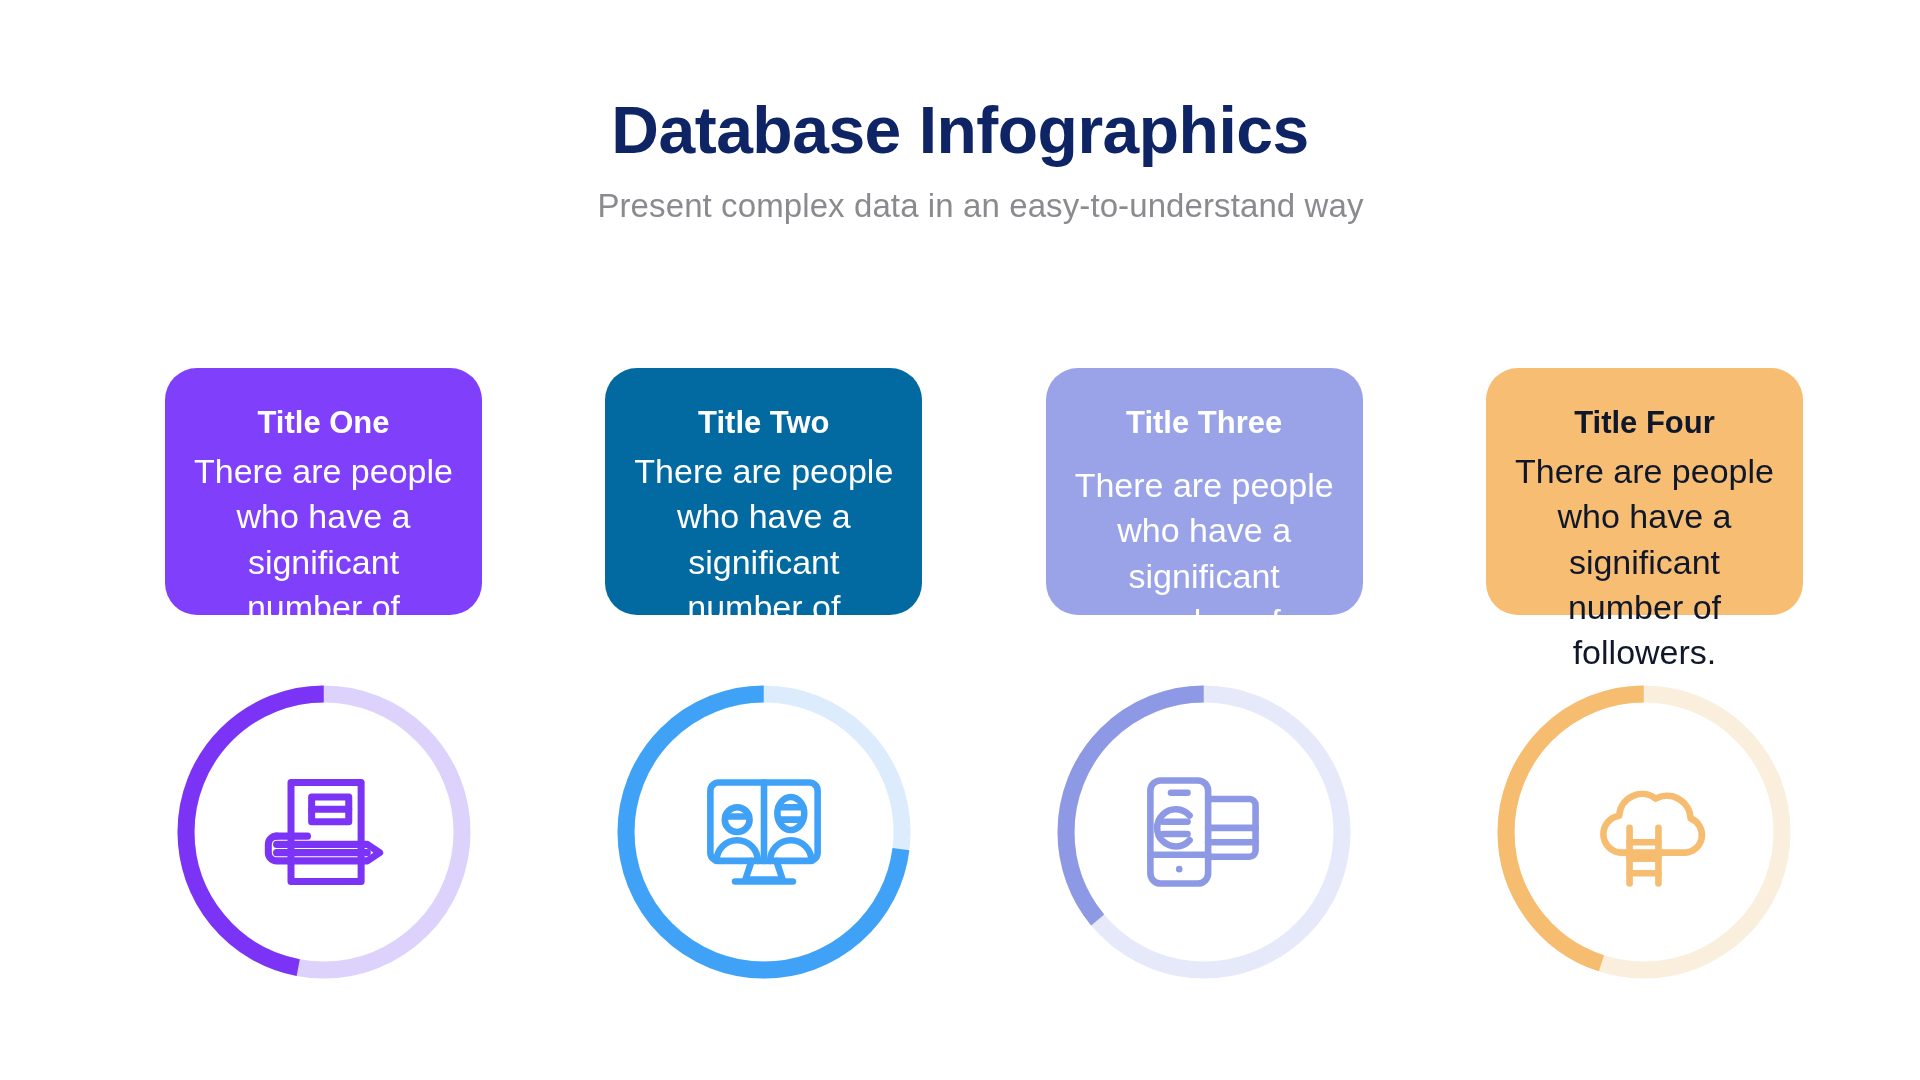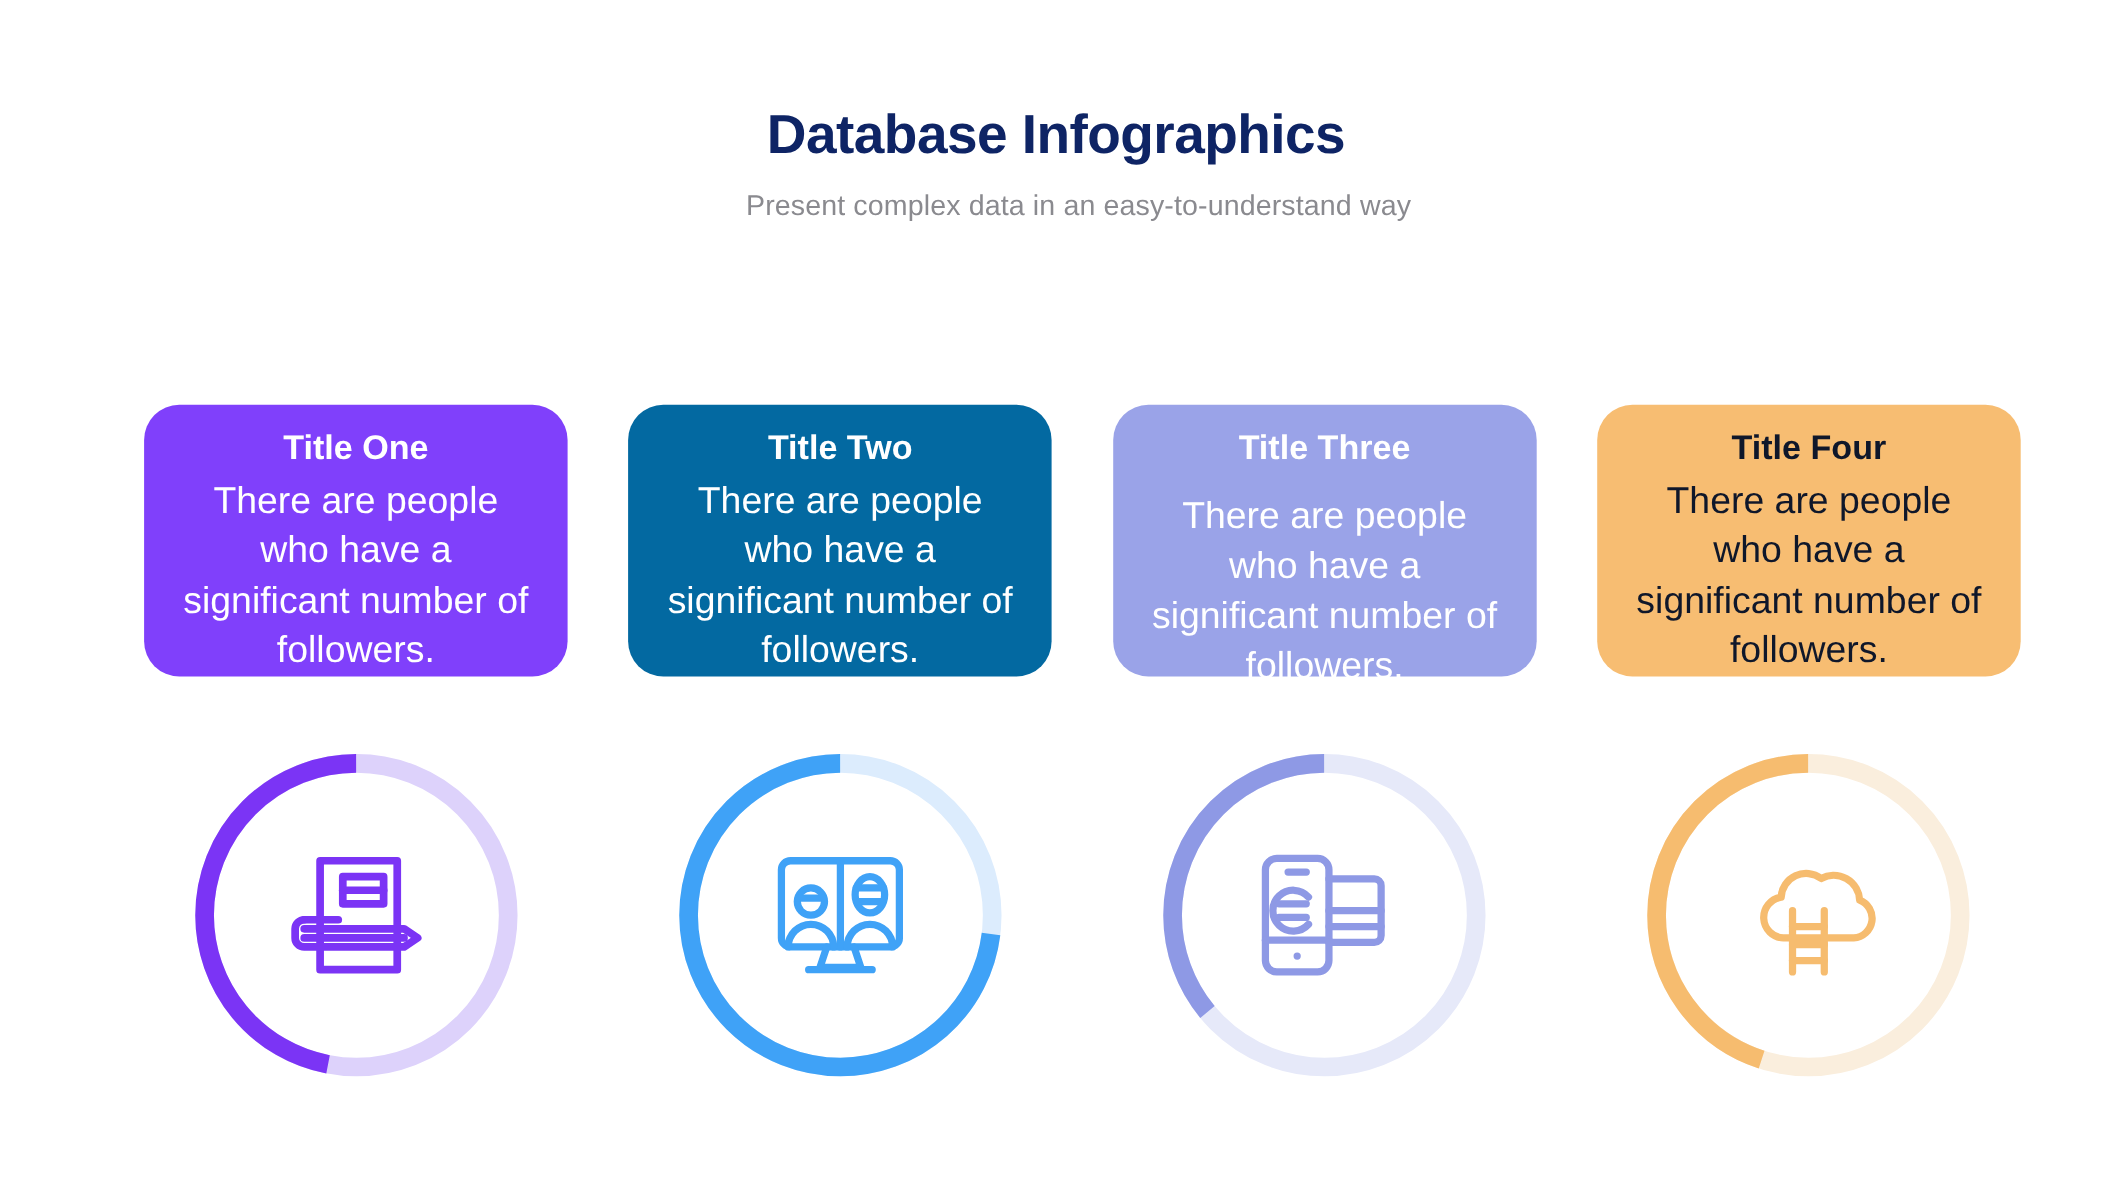--- a/index.html
+++ b/index.html
@@ -24,31 +24,31 @@
 
   
   .header {
     position: absolute;
     top: 96px;
     left: 0;
     width: 1920px;
     text-align: center;
   }
   .title {
-    font-size: 50px;
+    font-size: 66px;
     font-weight: 700;
     color: #0e2465;
     letter-spacing: -0.5px;
     line-height: 1.05;
     margin: 0;
     font-family: "Liberation Sans", sans-serif;
   }
   .subtitle {
     margin: 22px 0 0 0;
-    font-size: 26px;
+    font-size: 33px;
     font-weight: 400;
     color: #8a8a8f;
     letter-spacing: 0.1px;
     font-family: "Liberation Sans", sans-serif;
     padding-left: 41px;
   }
 
   
   .columns {
     position: absolute;
@@ -60,25 +60,25 @@
   }
   .column {
     width: 385px;
     display: flex;
     flex-direction: column;
     align-items: center;
   }
 
   
   .card {
-    width: 385px;
+    width: 317px;
     height: 247px;
     border-radius: 32px;
     box-sizing: border-box;
-    padding: 20px 26px 26px 26px;
+    padding: 36px 26px 26px 26px;
     display: flex;
     flex-direction: column;
     align-items: center;
     color: #ffffff;
   }
   .card-title {
     font-size: 31px;
     font-weight: 700;
     line-height: 1.2;
     margin: 0 0 8px 0;

